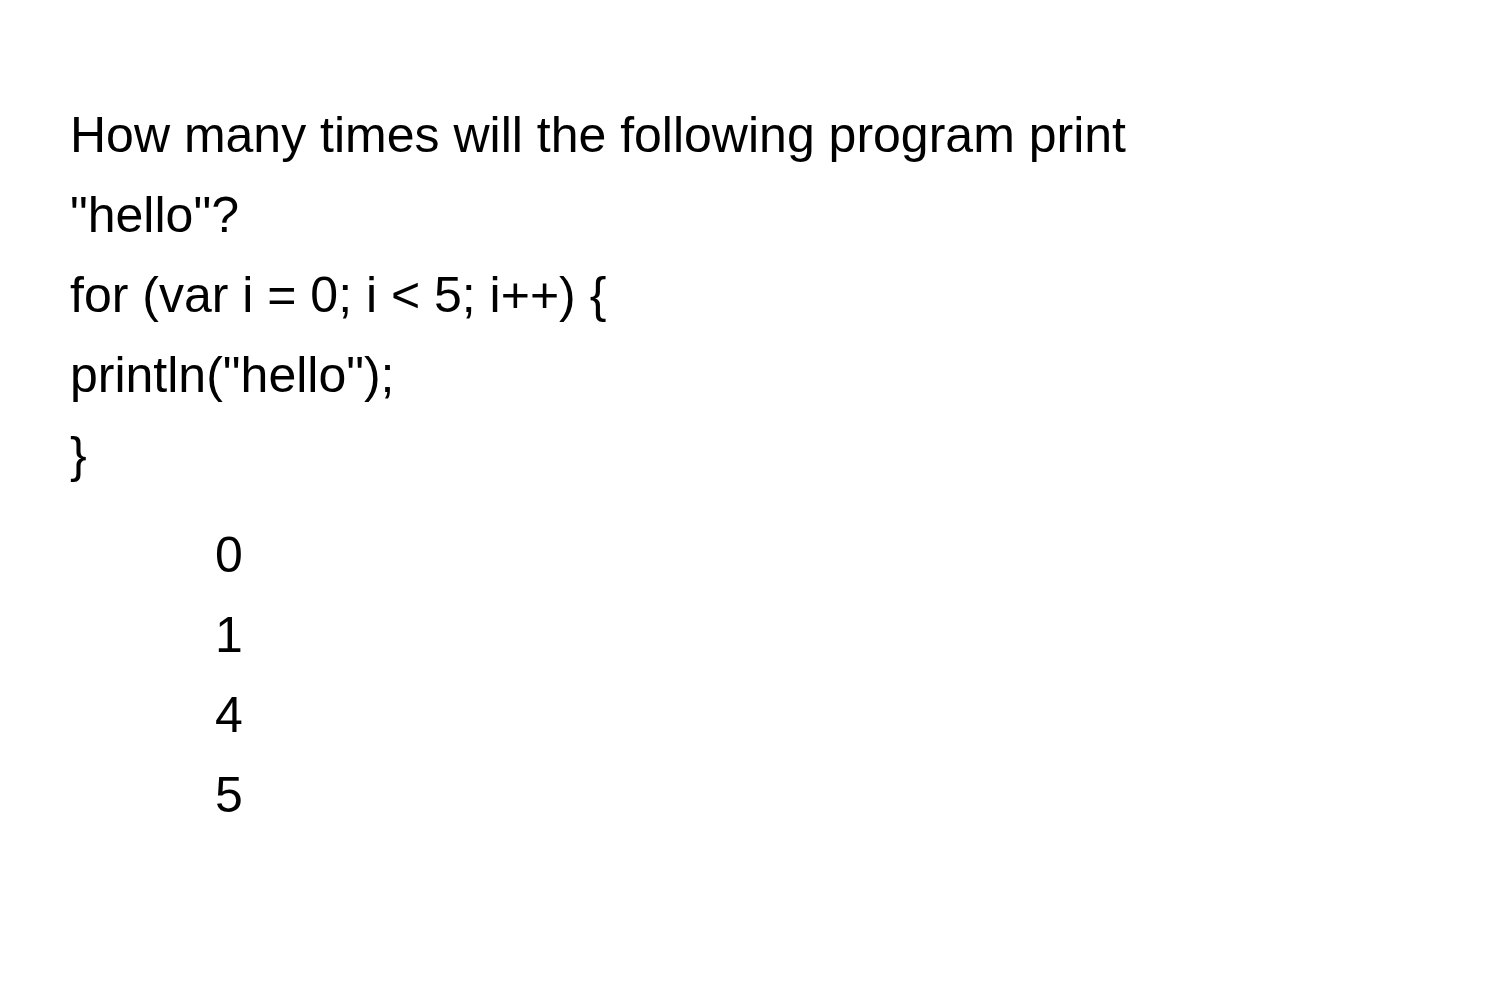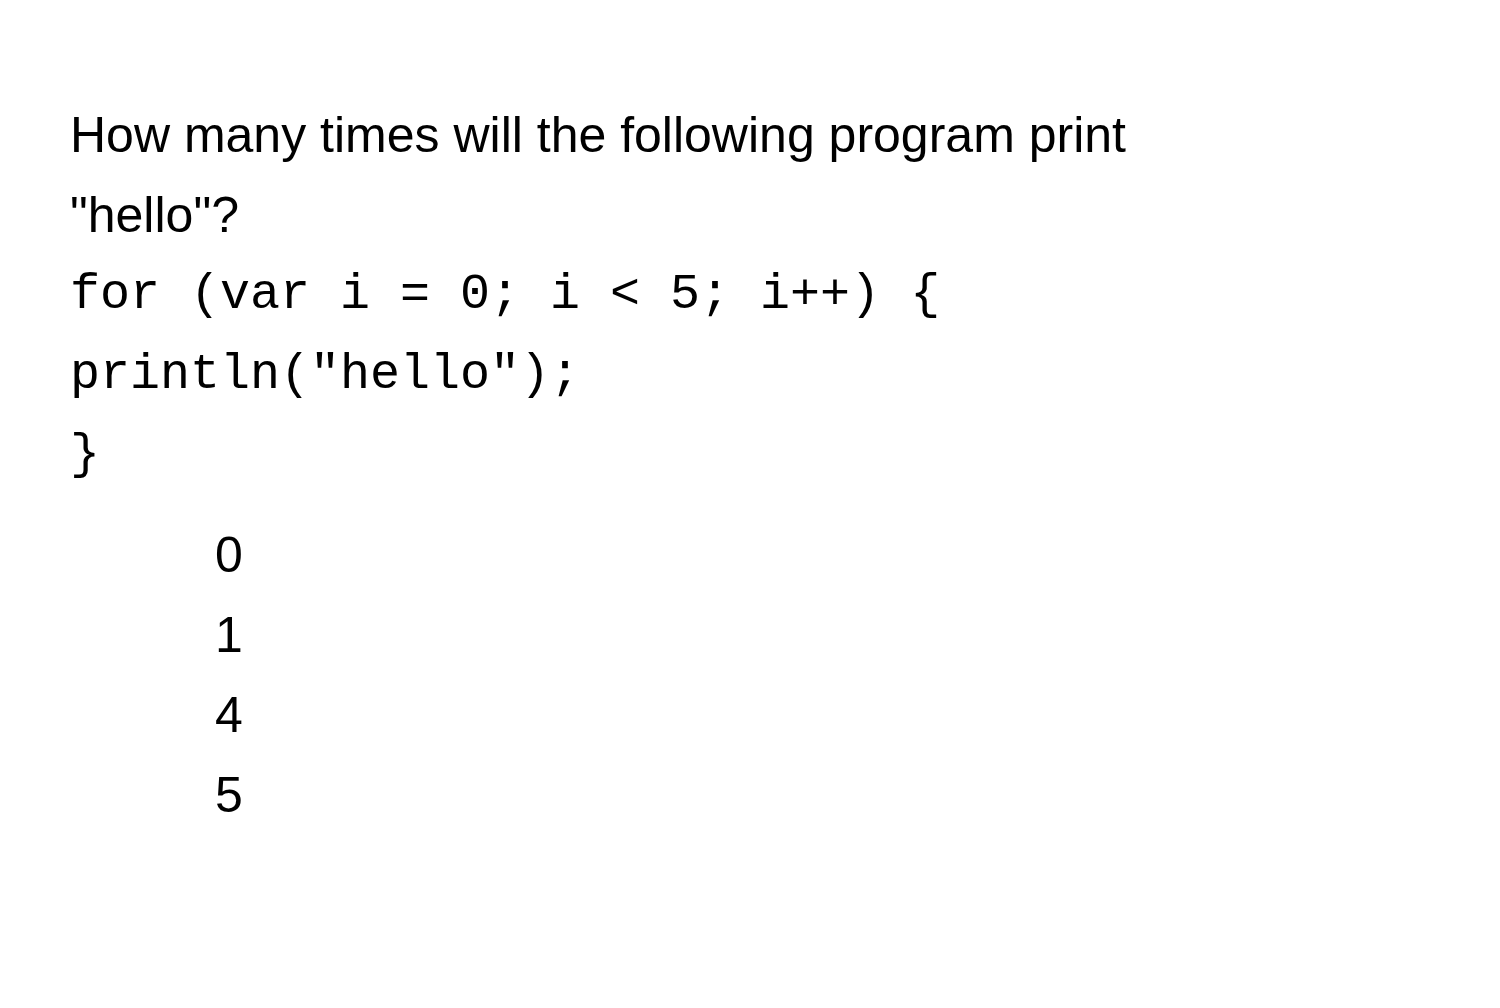--- a/index.html
+++ b/index.html
@@ -16,21 +16,21 @@
       padding: 95px 70px 0 70px;
     }
     .question-line {
       font-size: 50px;
       line-height: 1.6;
       margin-bottom: 0;
     }
     .code-line {
       font-size: 50px;
       line-height: 1.6;
-      font-family: Liberation Mono, monospace;
+      font-family: Liberation Sans, sans-serif;
     }
     .options-container {
       margin-top: 20px;
       padding-left: 145px;
     }
     .option-item {
       font-size: 50px;
       line-height: 1.6;
     }
   </style>

